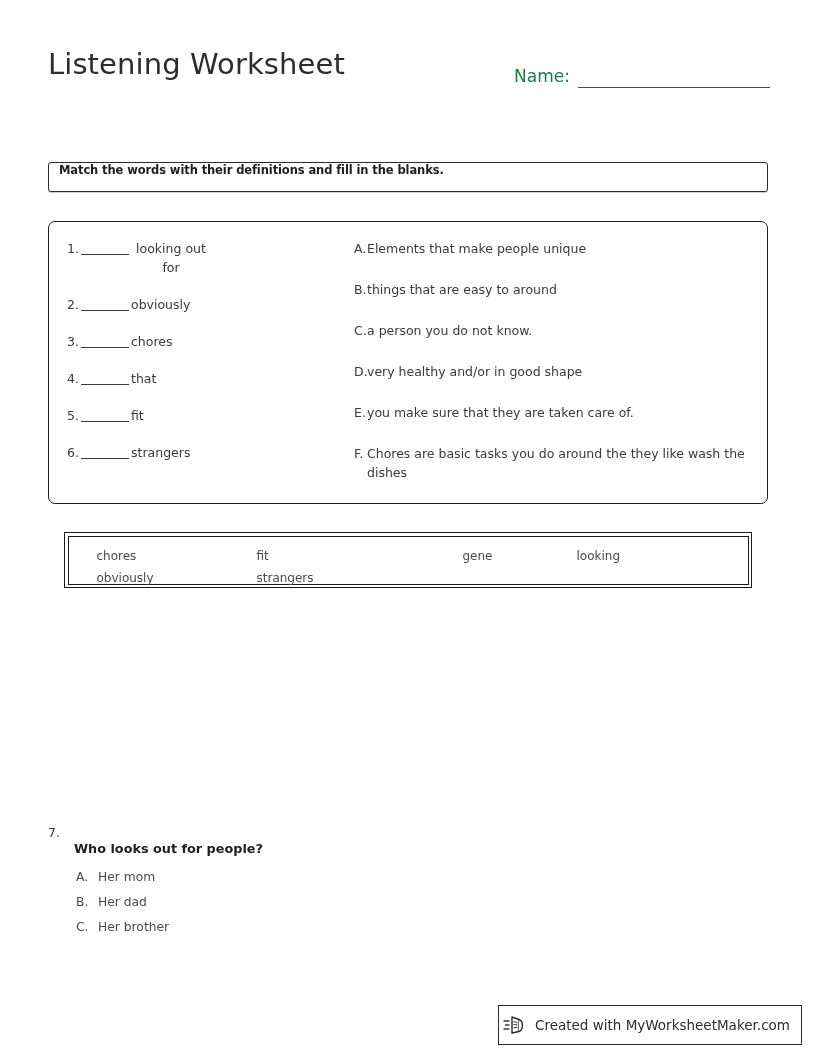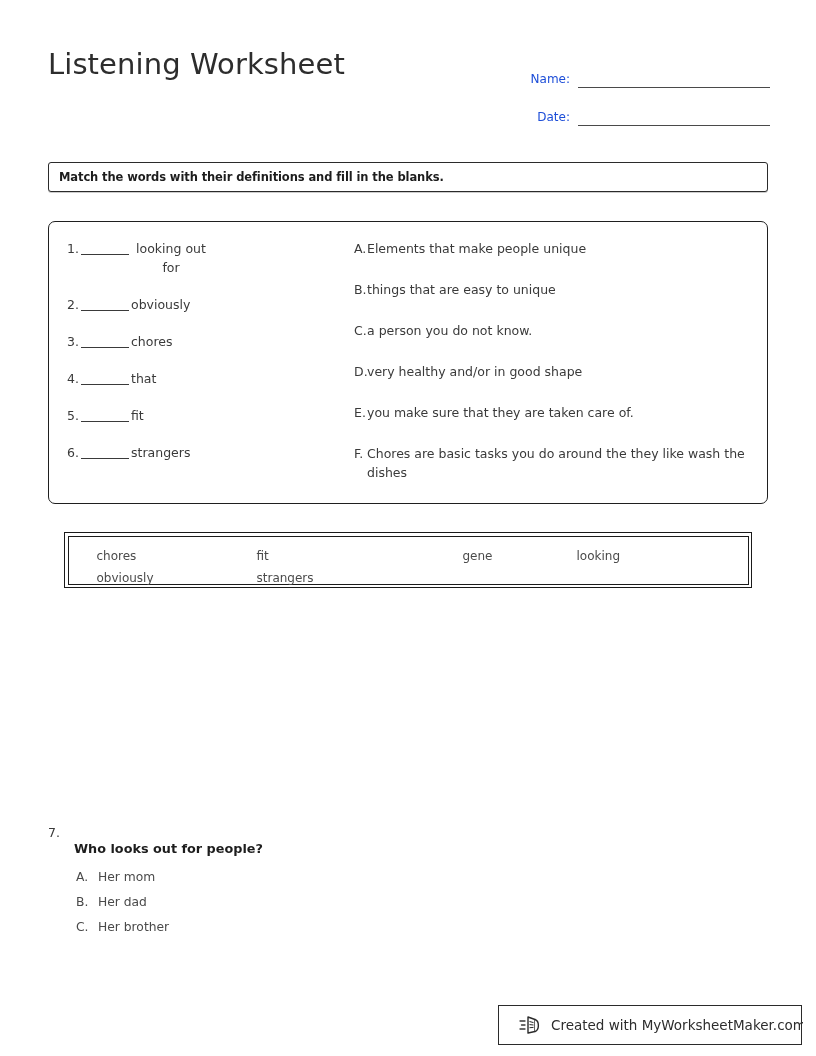--- a/index.html
+++ b/index.html
@@ -34,22 +34,22 @@
     top: 50px;
     width: 270px;
   }
   .nd-row {
     display: flex;
     align-items: flex-end;
     justify-content: flex-end;
     height: 38px;
   }
   .nd-label {
-    font-size: 12px;
-    color: #1d4ed8;
+    font-size: 17px;
+    color: #15803d;
     padding-right: 8px;
     padding-bottom: 2px;
     white-space: nowrap;
   }
   .nd-line {
     width: 192px;
     border-bottom: 1.4px solid #4a4a4a;
     height: 22px;
   }
 
@@ -57,21 +57,20 @@
   .instruction {
     position: absolute;
     left: 48px;
     width: 720px;
     height: 30px;
     box-sizing: border-box;
     border: 1.3px solid #2b2b2b;
     border-radius: 3px;
     background: #ffffff;
     display: flex;
-    align-items: center;
     box-shadow: 0 1px 0 rgba(0,0,0,0.20);
   }
   .instruction span {
     font-size: 11.5px;
     font-weight: 700;
     color: #1d1d1d;
     padding-left: 10px;
     letter-spacing: -0.1px;
   }
   #instruction-1 { top: 162px; }
@@ -208,21 +207,21 @@
     position: absolute;
     left: 498px;
     top: 1005px;
     width: 304px;
     height: 40px;
     box-sizing: border-box;
     border: 1.2px solid #2b2b2b;
     background: #ffffff;
     display: flex;
     align-items: center;
-    padding-left: 20px;
+    padding-left: 4px;
   }
   .footer-icon {
     flex: 0 0 24px;
     width: 24px;
     height: 22px;
     margin-right: 8px;
     position: relative;
   }
   .footer-text {
     font-size: 13.5px;
@@ -235,24 +234,20 @@
 
 <div class="page">
 
   <div class="title">Listening Worksheet</div>
 
   <div class="namedate">
     <div class="nd-row">
       <span class="nd-label">Name:</span>
       <span class="nd-line"></span>
     </div>
-    <div class="nd-row">
-      <span class="nd-label">Date:</span>
-      <span class="nd-line"></span>
-    </div>
   </div>
 
   <div class="instruction" id="instruction-1">
     <span>Match the words with their definitions and fill in the blanks.</span>
   </div>
 
   <div class="match-panel">
     <div class="match-left">
 
       <div class="match-item">
@@ -295,21 +290,21 @@
 
     <div class="match-right">
 
       <div class="def-item">
         <span class="def-letter">A.</span>
         <span class="def-text">Elements that make people unique</span>
       </div>
 
       <div class="def-item">
         <span class="def-letter">B.</span>
-        <span class="def-text">things that are easy to unique</span>
+        <span class="def-text">things that are easy to around</span>
       </div>
 
       <div class="def-item">
         <span class="def-letter">C.</span>
         <span class="def-text">a person you do not know.</span>
       </div>
 
       <div class="def-item">
         <span class="def-letter">D.</span>
         <span class="def-text">very healthy and/or in good shape</span>

